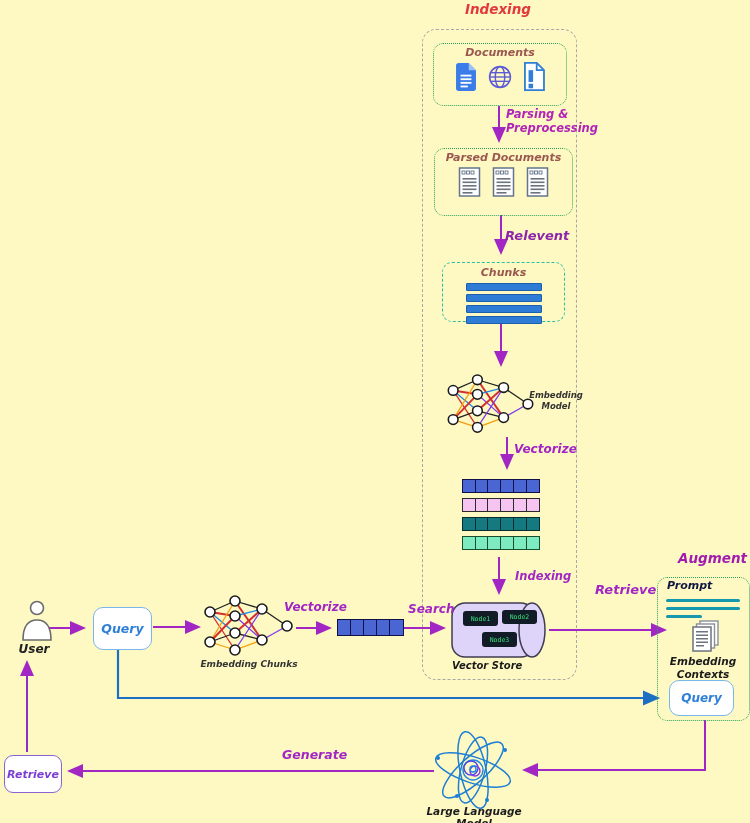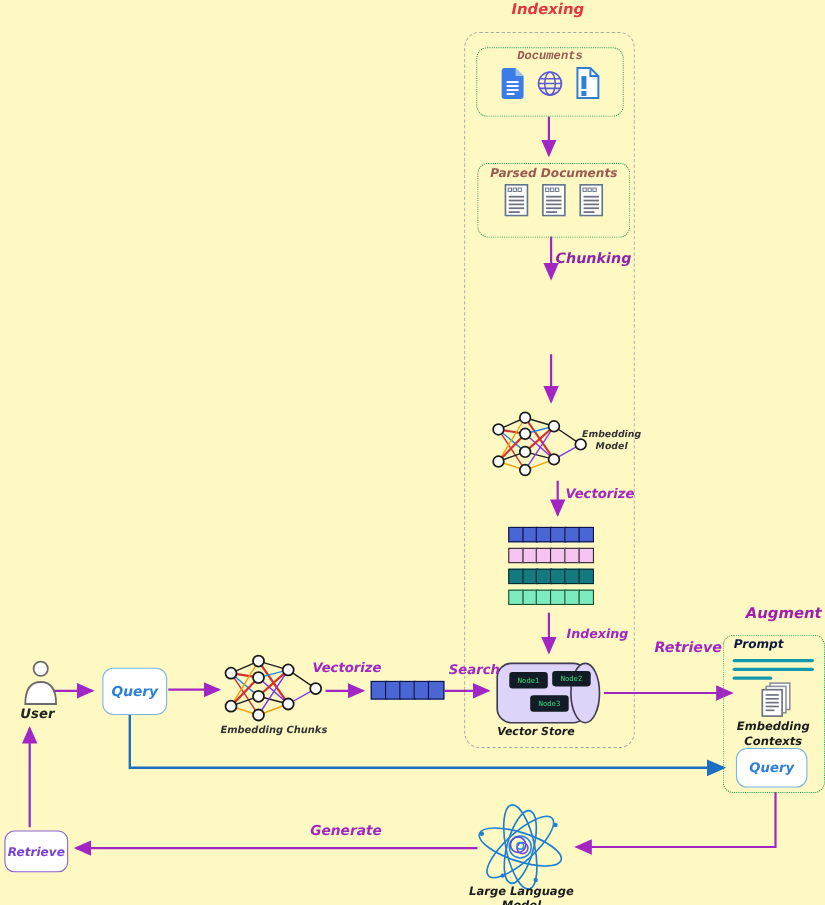--- a/index.html
+++ b/index.html
@@ -53,21 +53,21 @@
     <path d="M705 720 L705 770 L524 770" stroke="#a226c4" stroke-width="2" fill="none" marker-end="url(#ap)"></path>
     <path d="M434 771 L69 771" stroke="#a226c4" stroke-width="2" fill="none" marker-end="url(#ap)"></path>
     <path d="M118 649 L118 698 L658 698" stroke="#1d6fc4" stroke-width="2.2" fill="none" marker-end="url(#ab)"></path>
   </svg>
 
   <div class="lbl" style="left:443px;top:1px;width:110px;text-align:center;color:#e2383f;font-size:13.5px;font-weight:700;z-index:2;">Indexing</div>
 
   <div class="abs" style="left:422px;top:29px;width:153px;height:649px;border:1.5px dashed #a8a8a8;border-radius:14px;z-index:0;"></div>
 
   <div class="greenbox" style="left:433px;top:43px;width:132px;height:61px;z-index:2;">
-    <div class="boxtitle" style="margin-top:2px;font-family:Liberation Mono, monospace;">Documents</div>
+    <div class="boxtitle" style="margin-top:2px;">Documents</div>
     <div class="iconrow">
       <span>
         <svg width="24" height="29" viewBox="0 0 26 32">
           <path d="M5 1h11l8 8v20a3 3 0 0 1-3 3H5a3 3 0 0 1-3-3V4a3 3 0 0 1 3-3z" fill="#3a7de8"></path>
           <path d="M16 1l8 8h-8z" fill="#9dc1f5"></path>
           <rect x="7" y="14" width="12" height="2" fill="#fff"></rect>
           <rect x="7" y="18" width="12" height="2" fill="#fff"></rect>
           <rect x="7" y="22" width="12" height="2" fill="#fff"></rect>
           <rect x="7" y="26" width="8" height="2" fill="#fff"></rect>
         </svg>
@@ -85,20 +85,24 @@
         <svg width="24" height="29" viewBox="0 0 26 32">
           <path d="M3 1h13l8 8v22H3z" fill="#fff" stroke="#2f7fd6" stroke-width="2"></path>
           <path d="M16 1v8h8" fill="none" stroke="#2f7fd6" stroke-width="2"></path>
           <rect x="7" y="9" width="5" height="13" fill="#2f7fd6"></rect>
           <rect x="7" y="24" width="5" height="5" fill="#2f7fd6"></rect>
         </svg>
       </span>
     </div>
   </div>
 
+  <div class="lbl" style="left:506px;top:107px;line-height:14px;color:#b224b8;z-index:2;">
+    <div>Parsing &amp;</div>
+    <div>Preprocessing</div>
+  </div>
 
   <div class="greenbox" style="left:434px;top:148px;width:137px;height:66px;z-index:2;">
     <div class="boxtitle" style="margin-top:2px;">Parsed Documents</div>
     <div class="iconrow" style="gap:11px;">
       <span>
         <svg width="23" height="30" viewBox="0 0 22 30">
           <rect x="1" y="1" width="20" height="28" fill="#fff" stroke="#64748b" stroke-width="1.5"></rect>
           <rect x="3.5" y="4" width="3" height="3" fill="none" stroke="#64748b" stroke-width="0.9"></rect>
           <rect x="8" y="4" width="3" height="3" fill="none" stroke="#64748b" stroke-width="0.9"></rect>
           <rect x="12.5" y="4" width="3" height="3" fill="none" stroke="#64748b" stroke-width="0.9"></rect>
@@ -131,22 +135,29 @@
           <rect x="4" y="11" width="14" height="1.6" fill="#6b7280"></rect>
           <rect x="4" y="14.5" width="14" height="1.6" fill="#6b7280"></rect>
           <rect x="4" y="18" width="14" height="1.6" fill="#6b7280"></rect>
           <rect x="4" y="21.5" width="14" height="1.6" fill="#6b7280"></rect>
           <rect x="4" y="25" width="10" height="1.6" fill="#6b7280"></rect>
         </svg>
       </span>
     </div>
   </div>
 
-  <div class="lbl" style="left:505px;top:228px;font-size:13px;font-weight:700;color:#8e24aa;z-index:2;">Chunking</div>
-
+  <div class="lbl" style="left:505px;top:228px;font-size:13px;font-weight:700;color:#8e24aa;z-index:2;">Relevent</div>
+
+  <div class="abs" style="left:442px;top:262px;width:121px;height:58px;border:1.6px dashed #2bbfa3;border-radius:10px;z-index:2;">
+    <div class="boxtitle" style="margin-top:3px;">Chunks</div>
+    <div class="bar" style="margin-top:4px;"></div>
+    <div class="bar"></div>
+    <div class="bar"></div>
+    <div class="bar"></div>
+  </div>
 
   <span class="abs" style="left:446px;top:372px;z-index:2;">
     <svg width="90" height="66" viewBox="0 0 92 68">
       <g stroke-width="1.3" fill="none">
         <path d="M7 19 L32 8" stroke="#212121"></path>
         <path d="M7 19 L32 23" stroke="#d32f2f" stroke-width="2"></path>
         <path d="M7 19 L32 40" stroke="#1e88e5"></path>
         <path d="M7 19 L32 57" stroke="#d32f2f"></path>
         <path d="M7 49 L32 8" stroke="#f59e0b"></path>
         <path d="M7 49 L32 23" stroke="#d32f2f" stroke-width="2"></path>

